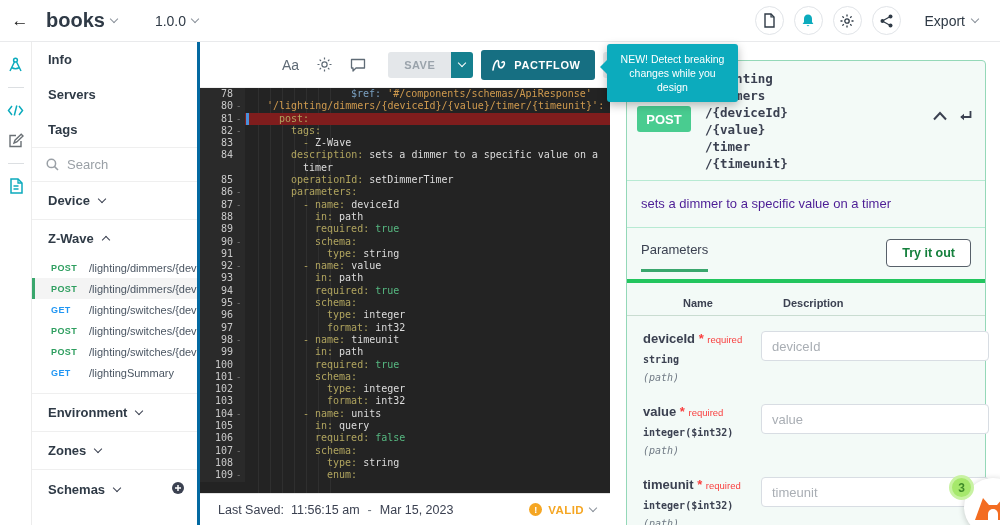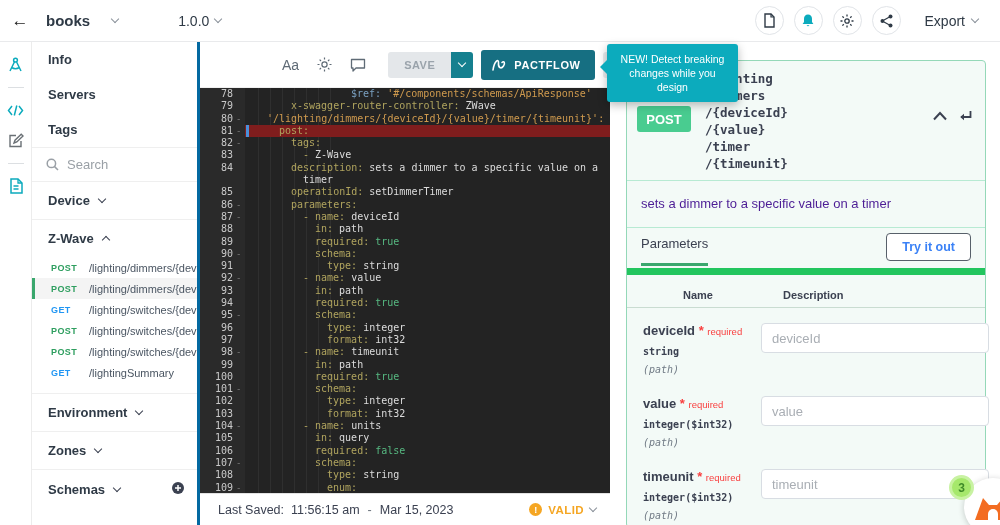--- a/index.html
+++ b/index.html
@@ -2,22 +2,22 @@
 <html><head>
 <meta charset="utf-8">
 <style>
   * { margin:0; padding:0; box-sizing:border-box; }
   html,body { width:1000px; height:525px; overflow:hidden; background:#fff;
     font-family:"Liberation Sans", sans-serif; color:#3b4151; }
   
   .topbar { position:absolute; left:0; top:0; width:1000px; height:42px; background:#fff;
     border-bottom:1px solid #e9eaec; display:flex; align-items:center; z-index:30; }
   .back-btn { width:40px; text-align:center; font-size:17px; color:#222; cursor:pointer; }
-  .title-sel { display:flex; align-items:center; gap:22px; margin-left:6px; font-size:15px; font-weight:700; color:#2f3a46; cursor:pointer; }
-  .ver-sel { display:flex; align-items:center; gap:6px; margin-left:60px; font-size:14px; color:#2f3a46; cursor:pointer; }
+  .title-sel { display:flex; align-items:center; gap:6px; margin-left:6px; font-size:20px; font-weight:700; color:#2f3a46; cursor:pointer; }
+  .ver-sel { display:flex; align-items:center; gap:6px; margin-left:38px; font-size:14px; color:#2f3a46; cursor:pointer; }
   .chev { display:inline-block; width:6px; height:6px; border-right:1.6px solid #8a919a;
     border-bottom:1.6px solid #8a919a; transform:rotate(45deg); margin-top:-3px; }
   .chev.up { transform:rotate(-135deg); margin-top:3px; }
   .chev.dark { border-color:#3b4151; }
   .topbar-right { margin-left:auto; display:flex; align-items:center; gap:10px; padding-right:22px; }
   .circle-btn { width:29px; height:29px; border:1px solid #e1e4e8; border-radius:50%;
     display:flex; align-items:center; justify-content:center; cursor:pointer; background:#fff; }
   .export { display:flex; align-items:center; gap:7px; font-size:14px; color:#2f3a46; margin-left:14px; cursor:pointer; }
   
   .rail { position:absolute; left:0; top:42px; width:32px; height:483px; background:#fff;
@@ -86,23 +86,23 @@
   .opblock { margin:18px 14px 0 16px; border:1px solid #94d8b8; border-radius:4px; background:#f3faf7; }
   .op-head { display:flex; padding:9px 12px 8px 10px; }
   .post-badge { background:#49cc90; color:#fff; font-weight:700; font-size:13px; border-radius:3px;
     width:54px; height:26px; display:flex; align-items:center; justify-content:center; margin-top:36px; flex:none; cursor:pointer; }
   .op-path { font-family:"DejaVu Sans Mono", monospace; font-weight:700; font-size:12.5px; color:#3b4151;
     margin-left:14px; line-height:17px; }
   .op-icons { margin-left:auto; display:flex; gap:10px; margin-top:40px; }
   .op-icons svg { cursor:pointer; }
   .op-desc { border-top:1px solid rgba(73,204,144,.35); padding:15px 14px 16px 14px; font-size:13px; color:#4c1d95; }
   .params-header { border-top:1px solid rgba(73,204,144,.35); display:flex; align-items:center;
-    padding:6px 14px 0 14px; height:48px; border-bottom:7px solid #22c55e; }
+    padding:6px 14px 0 14px; height:56px; border-bottom:4px solid #22c55e; }
   .ptab { font-size:13px; color:#3b4151; padding-bottom:12px; border-bottom:3px solid #3aa76d; cursor:pointer; }
-  .tryit { margin-left:auto; margin-bottom:8px; border:1px solid #57606a; background:#fff; color:#3b82f6;
+  .tryit { margin-left:auto; margin-bottom:8px; border:1px solid #57606a; background:#fff; color:#15803d;
     font-size:12.5px; font-weight:700; padding:6px 15px; border-radius:4px; cursor:pointer; font-family:"Liberation Sans",sans-serif; }
   .thead { display:flex; padding:14px 14px 6px 16px; border-bottom:1px solid #c9dcd1;
     font-size:11px; font-weight:700; color:#3b4151; }
   .thead .c1 { width:140px;padding-left:40px; }
   .prow { display:flex; padding:15px 14px 6px 16px; }
   .prow .c1 { width:118px; flex:none; }
   .pname { font-size:13px; font-weight:700; color:#3b4151; }
   .pstar { color:#f93e3e; }
   .preq { color:#f93e3e; font-size:9.5px; font-weight:400; }
   .ptype { font-family:"DejaVu Sans Mono",monospace; font-size:10px; font-weight:700; margin-top:8px; color:#3b4151; }
@@ -321,25 +321,20 @@
   </div>
 </div>
 
 <div class="code-wrap">
   <div class="guides"></div>
   <div id="code">
       <div class="crow">
         <span class="ln">78</span>
         <span class="fd"></span>
         <span class="ct" style="padding-left: 106px;"><span class="tk-r">$ref:</span><span class="tk-s"> '#/components/schemas/ApiResponse'</span></span>
-      </div>
-      <div class="crow">
-        <span class="ln">79</span>
-        <span class="fd"></span>
-        <span class="ct" style="padding-left: 46px;"><span class="tk-k">x-swagger-router-controller:</span><span class="tk-v"> ZWave</span></span>
       </div>
       <div class="crow">
         <span class="ln">80</span>
         <span class="fd">-</span>
         <span class="ct" style="padding-left: 22px;"><span class="tk-s">'/lighting/dimmers/{deviceId}/{value}/timer/{timeunit}':</span></span>
       </div>
       <div class="crow cur">
         <span class="ln">81</span>
         <span class="fd">-</span>
         <span class="ct" style="padding-left: 34px;"><span class="tk-k">post:</span></span>

